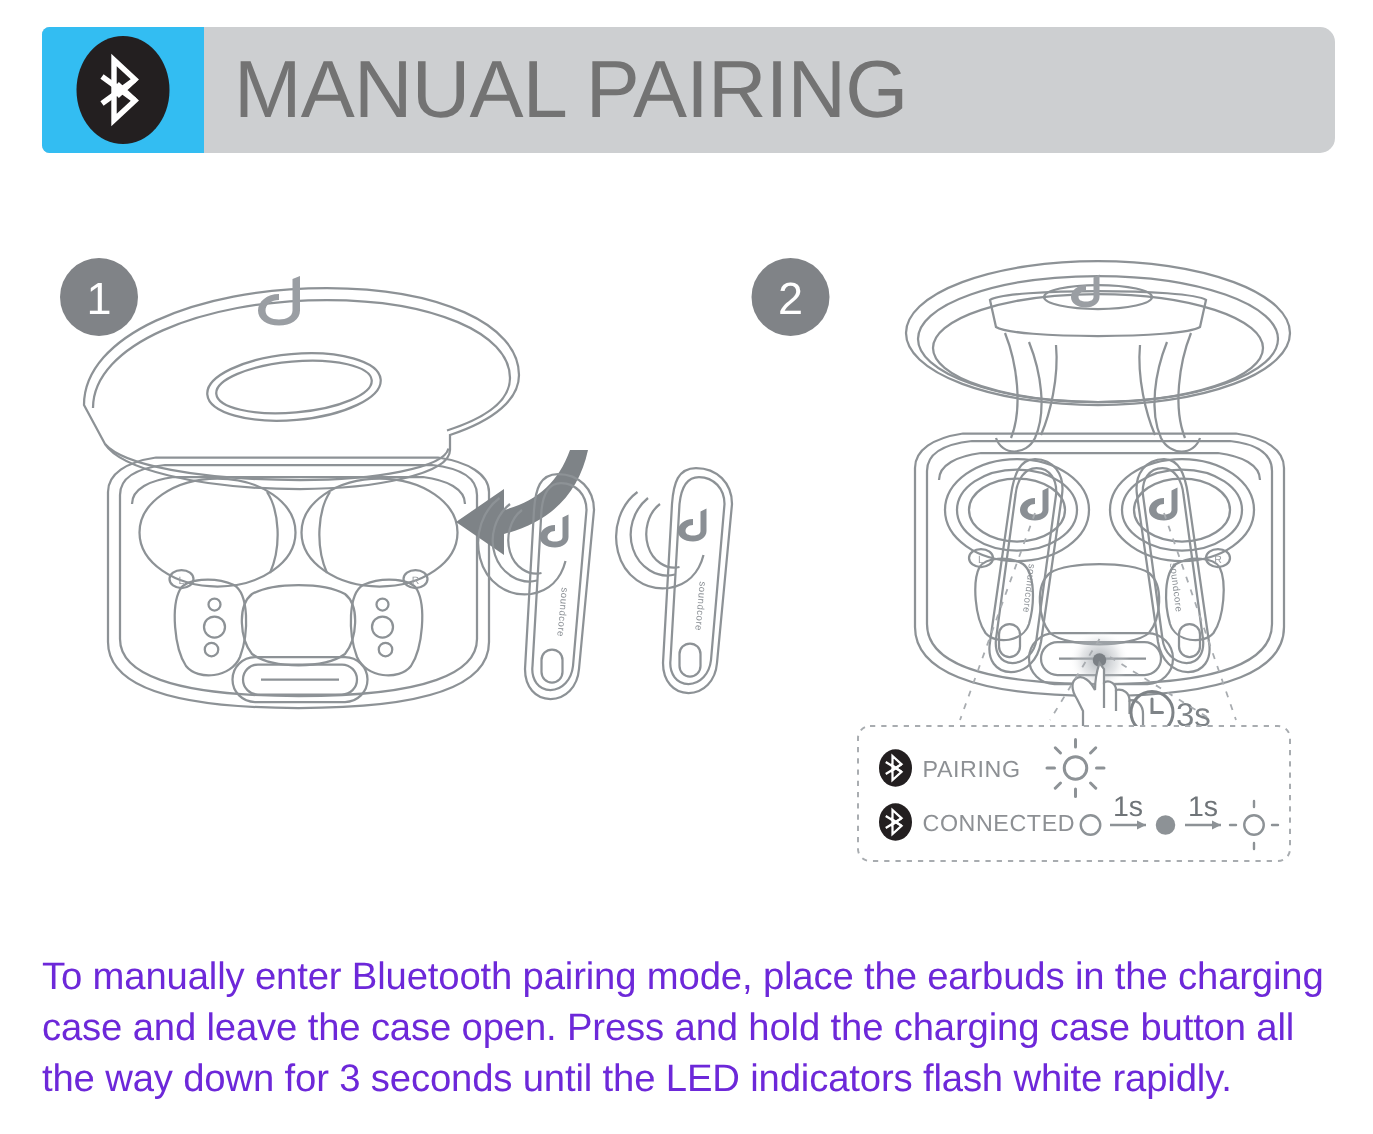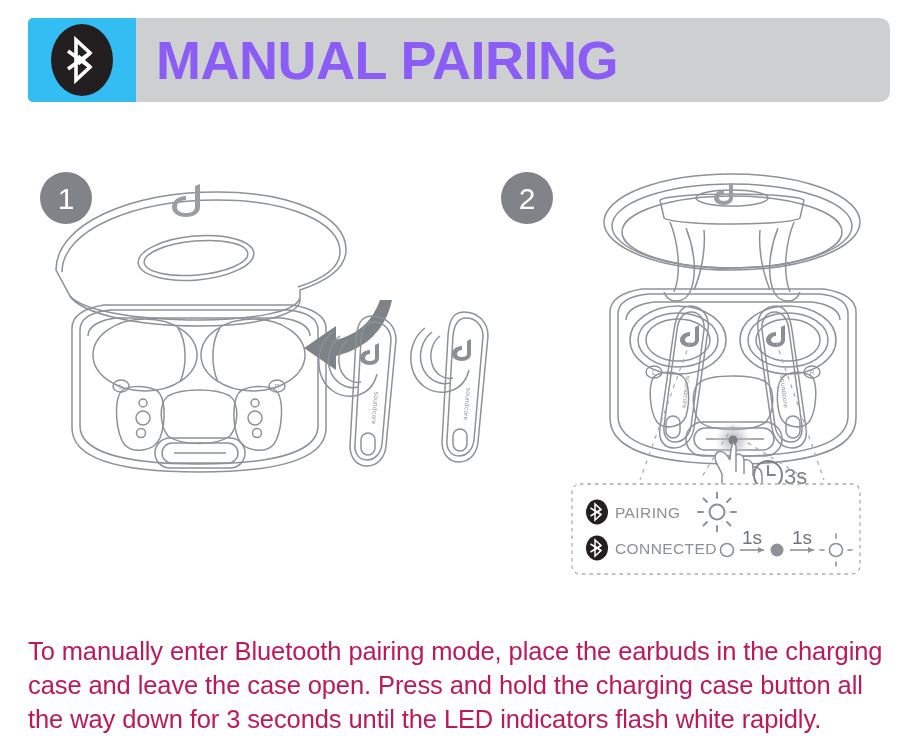--- a/index.html
+++ b/index.html
@@ -44,22 +44,22 @@
     align-items: center;
     justify-content: center;
   }
   #bt-badge svg { display: block; }
   #header-title {
     position: absolute;
     left: 128px;
     top: 50%;
     transform: translateY(-50%);
     font-size: 54px;
-    font-weight: bold;
-    color: #8b5cf6;
+    font-weight: normal;
+    color: #737373;
     letter-spacing: -0.5px;
     white-space: nowrap;
     line-height: 1;
   }
 
   
   #illustration {
     position: absolute;
     left: 0;
     top: 150px;
@@ -102,21 +102,21 @@
   }
 
   
   #body-copy {
     position: absolute;
     left: 28px;
     top: 608px;
     width: 860px;
     font-size: 25.5px;
     line-height: 34px;
-    color: #be185d;
+    color: #6d28d9;
     letter-spacing: -0.1px;
   }
 </style>
 </head>
 <body>
 
 <div id="header">
   <div id="header-bar"></div>
   <div id="bt-badge">
     <span>

